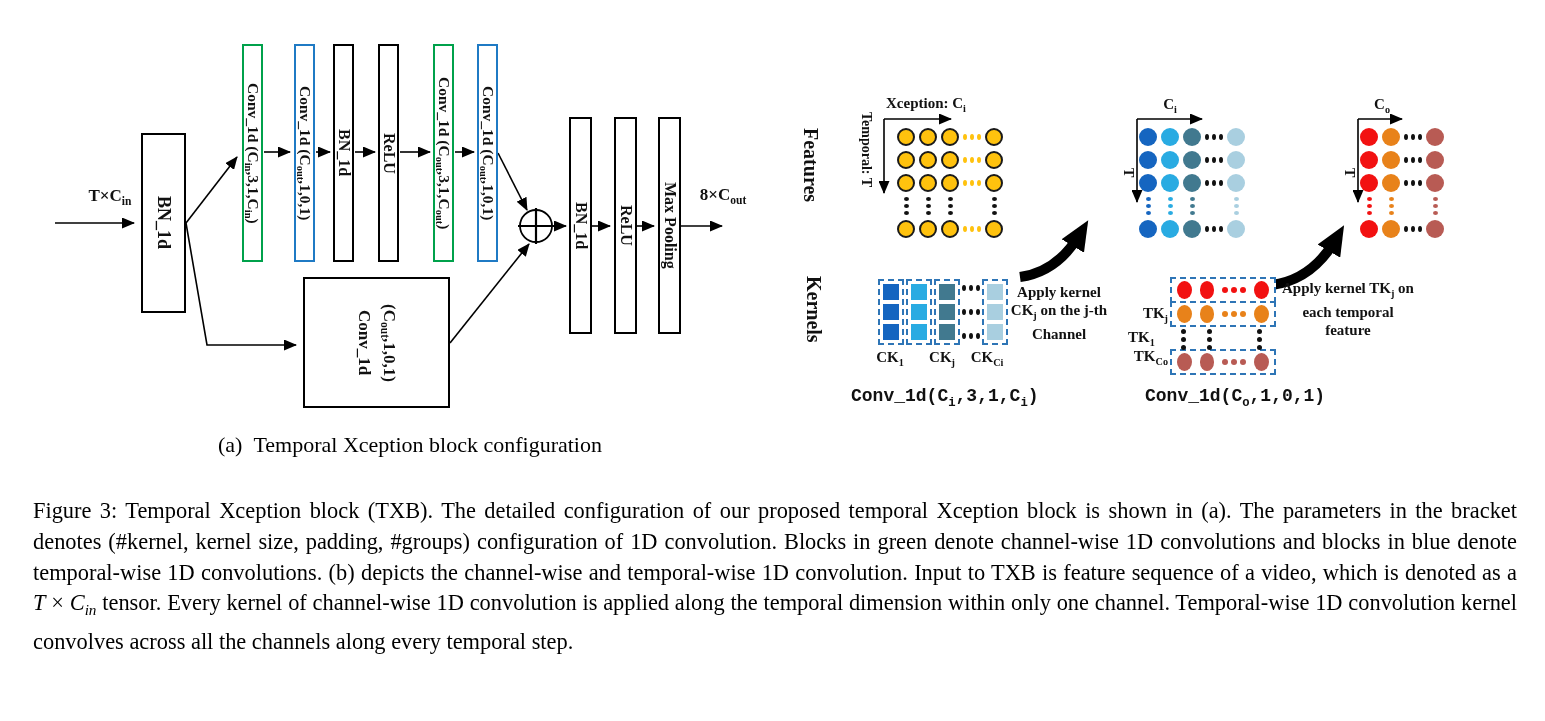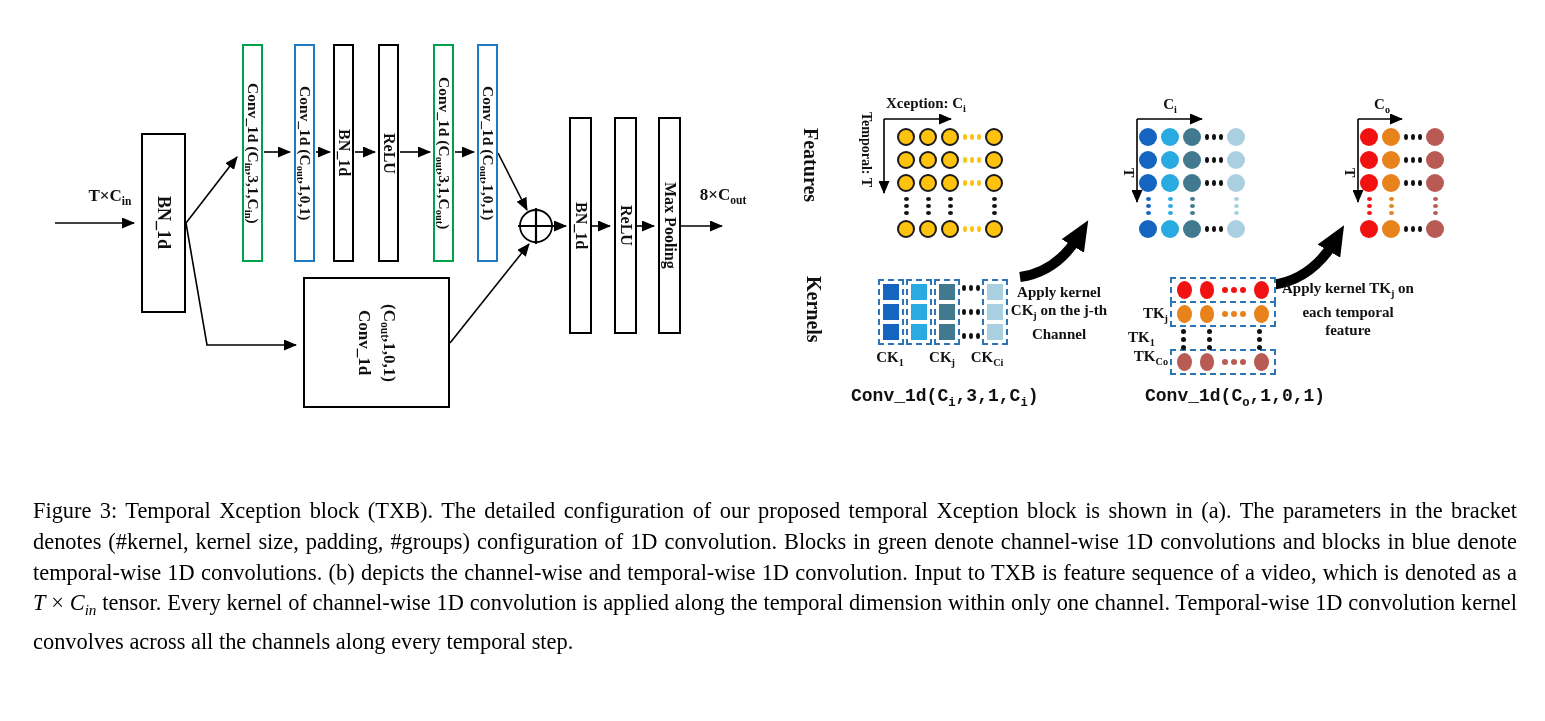--- a/index.html
+++ b/index.html
@@ -130,20 +130,21 @@
   </div>
   <div class="vbox" style="left:614px; top:117px; width:23px; height:217px; font-size:16px;">
     <span class="vtext"><span>ReLU</span></span>
   </div>
   <div class="vbox" style="left:658px; top:117px; width:23px; height:217px; font-size:16px;">
     <span class="vtext"><span>Max Pooling</span></span>
   </div>
 
   <div class="lbl center" style="left:683px; top:185px; width:80px; font-size:17px; font-weight:600;"><span>8×C</span><span class="sub">out</span></div>
 
+  <div class="subcap" style="left:30px; top:432px; width:760px;">(a) Temporal Xception block configuration</div>
 
   <div class="vlbl" style="left:799px; top:128px; font-size:20px;">Features</div>
   <div class="vlbl" style="left:802px; top:276px; font-size:20px;">Kernels</div>
 
   <div class="lbl" style="left:886px; top:95px; font-size:15px;"><span>Xception: C</span><span class="sub">i</span></div>
   <div class="vlbl" style="left:858px; top:112px; font-size:14px;"><span>Temporal: T</span></div>
 
   <div class="grid" style="left: 897px; top: 128px; display: grid; grid-template-columns: repeat(5, 18px); gap: 5px 4px;">
       <div class="gcell dot" style="height: 18px; background: rgb(255, 194, 14); border: 2px solid rgb(26, 26, 26);"></div>
       <div class="gcell dot" style="height: 18px; background: rgb(255, 194, 14); border: 2px solid rgb(26, 26, 26);"></div>

